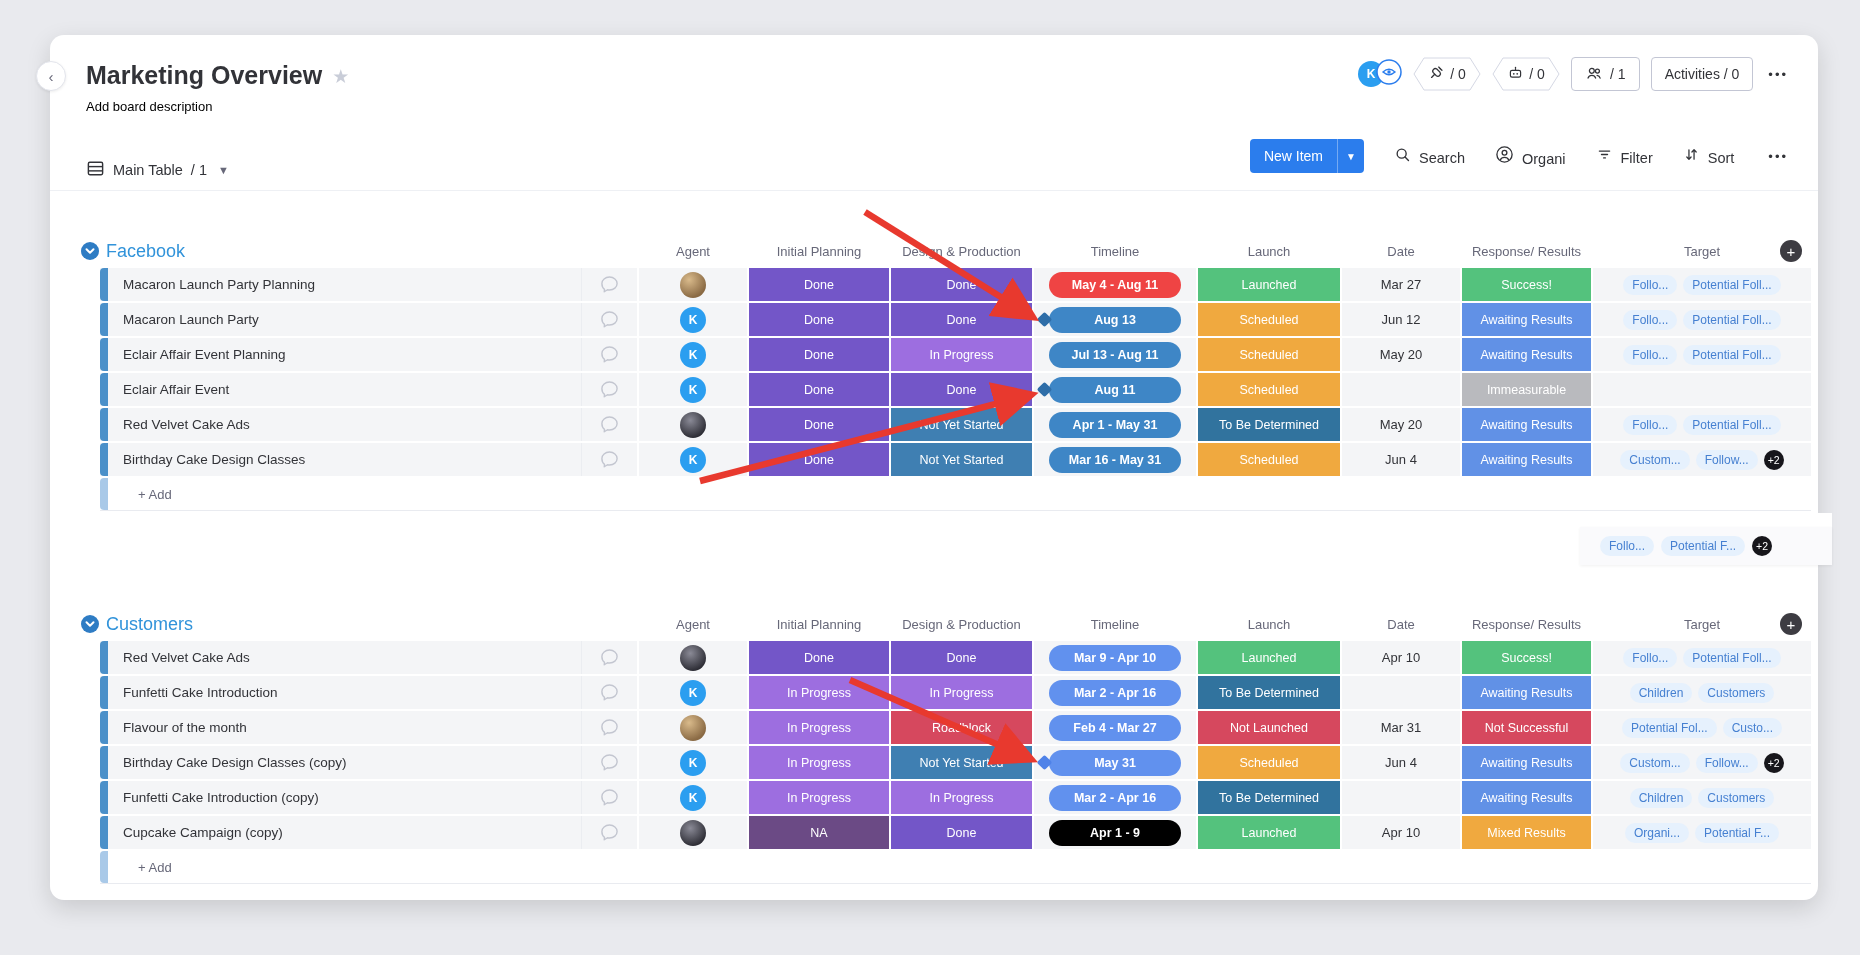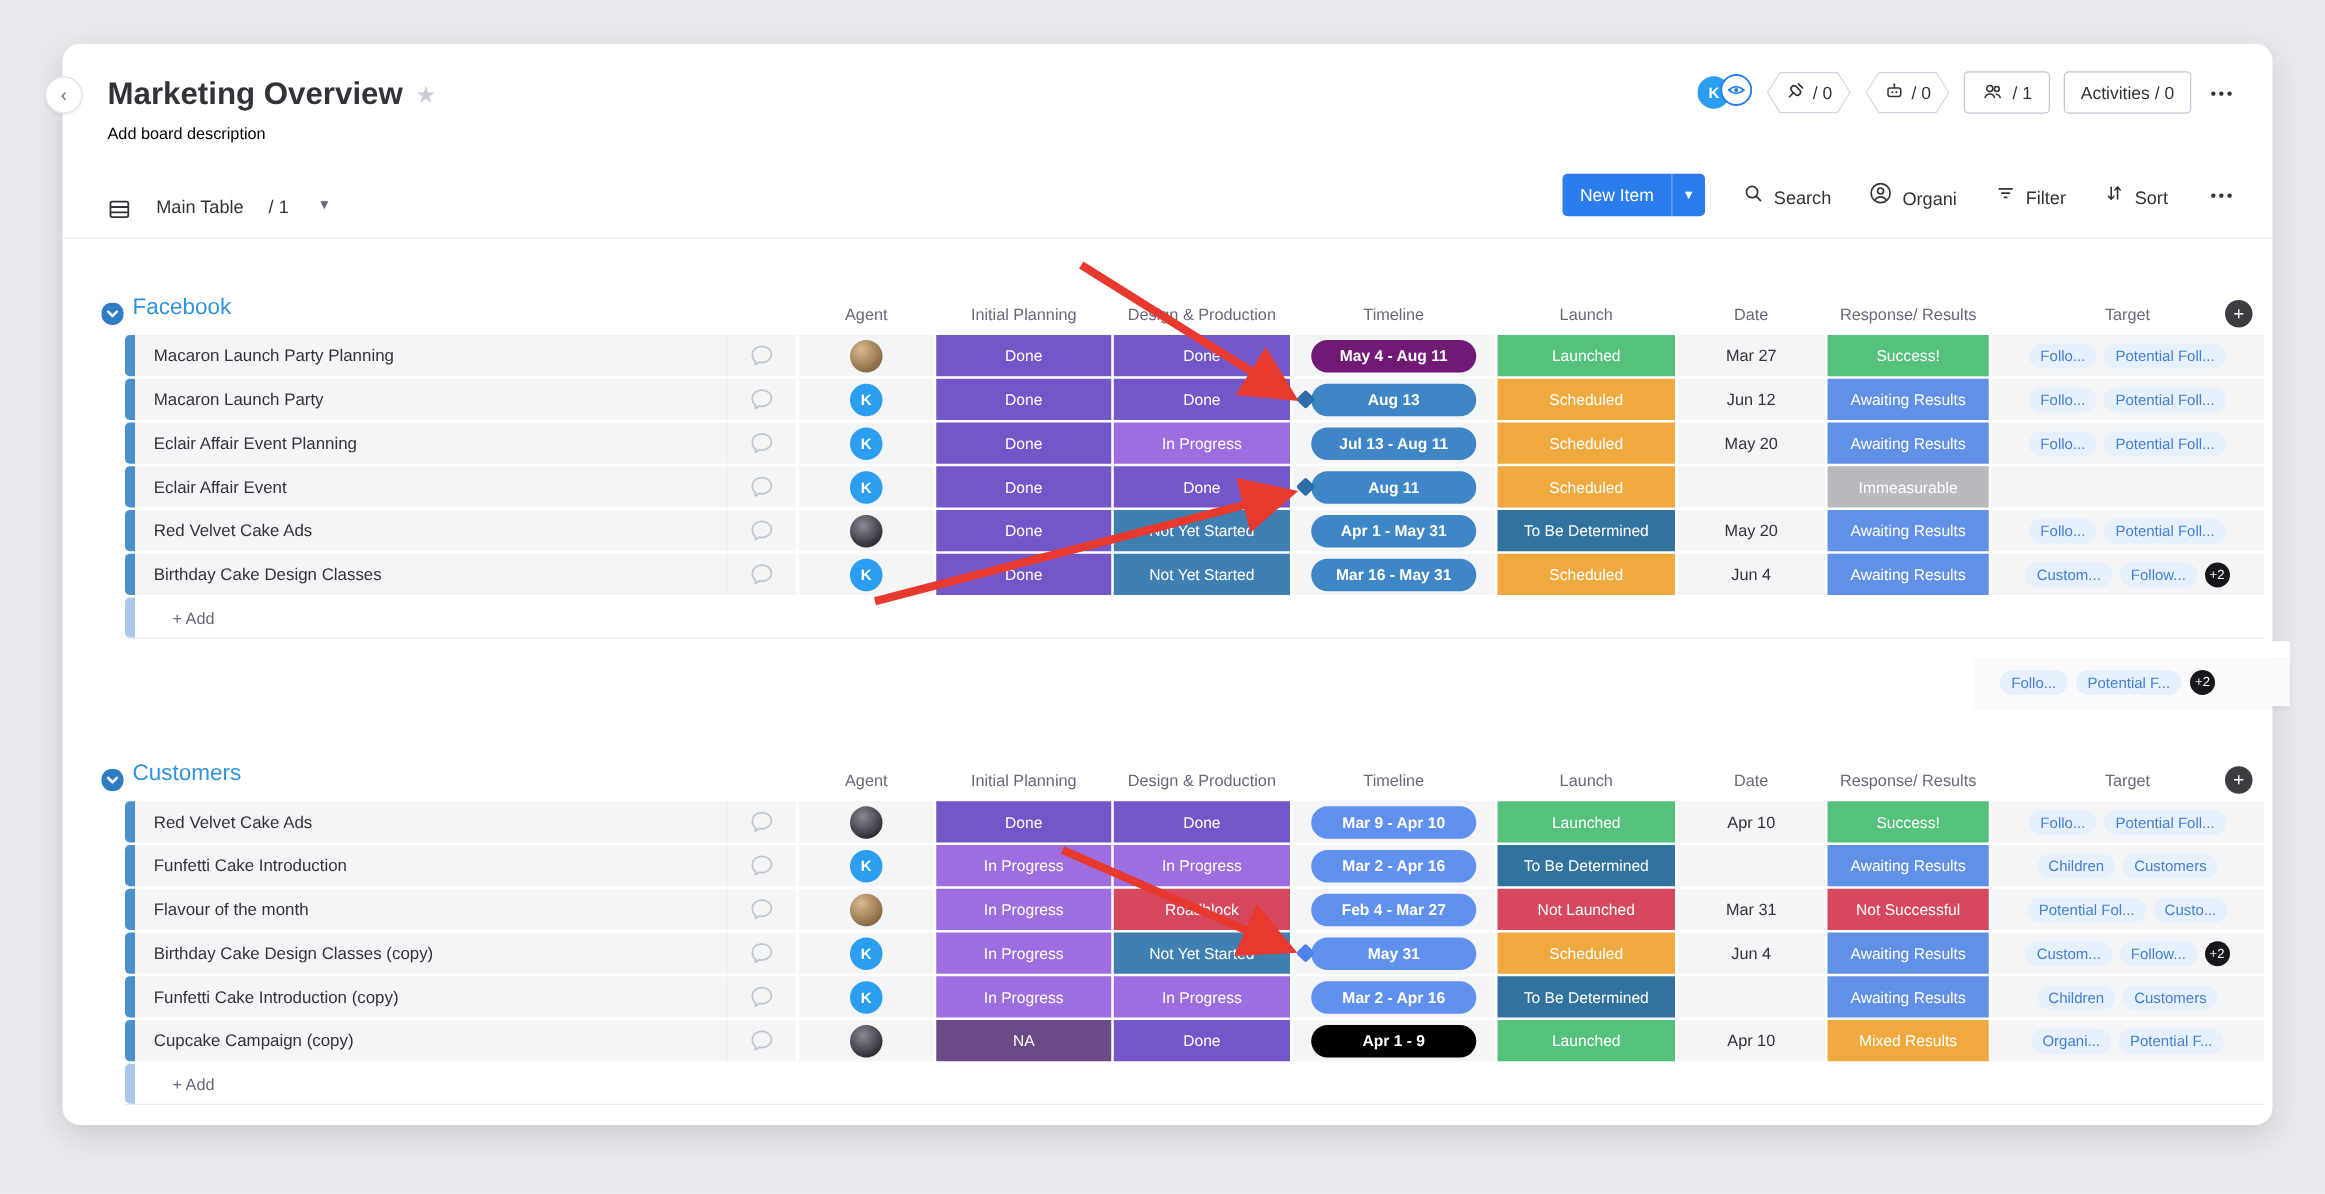--- a/index.html
+++ b/index.html
@@ -14,21 +14,21 @@
            background:#fff; border:1px solid #e3e5ec; box-shadow:0 1px 3px rgba(0,0,0,.08);
            display:flex; align-items:center; justify-content:center; color:#676879; font-size:15px; }
 
   
   .board-head { position:relative; padding:26px 30px 16px 36px; border-bottom:1px solid #eef0f4; }
   .title-row { display:flex; align-items:center; gap:10px; }
   .board-title { font-size:25px; font-weight:700; color:#323338; }
   .star-icon { font-size:19px; color:#c9cdd8; margin-top:2px; }
   .board-desc { margin-top:9px; font-size:13px; color:#000000; }
   .tabs-row { margin-top:26px; display:flex; align-items:center; gap:8px; height:34px; }
-  .tab { display:flex; gap:20px; font-size:14.5px; color:#323338; cursor:pointer;margin-top:25px; }
+  .tab { display:flex; align-items:center; gap:8px; font-size:14.5px; color:#323338; cursor:pointer;margin-top:25px; }
   .chev { color:#676879; font-size:11px; margin-left:3px; }
 
   .top-right { position:absolute; top:22px; right:26px; display:flex; align-items:center; gap:11px; }
   .avatar { width:26px; height:26px; border-radius:50%; display:flex; align-items:center; justify-content:center;
             font-size:12px; font-weight:700; color:#fff; flex:none; }
   .avatar-init { background:#2b9ef0; }
   .avatar-pug    { background:radial-gradient(circle at 35% 30%, #d9ba8b, #8a6a44 72%); }
   .avatar-person { background:radial-gradient(circle at 40% 32%, #8a8a96, #2c2c34 75%); }
   .watch-wrap { display:flex; align-items:center; }
   .watch-circle { margin-left:-8px; }
@@ -42,21 +42,21 @@
   .toolbar-right { position:absolute; top:104px; right:26px; display:flex; align-items:center; gap:30px; }
   .tbtn { display:flex; align-items:flex-end; gap:8px; font-size:14.5px; color:#323338; cursor:pointer; }
   .new-item { display:flex; height:34px; border-radius:4px; overflow:hidden; background:#2b7ded; color:#fff; cursor:pointer; }
   .new-item .lbl { padding:0 14px; display:flex; align-items:center; font-size:14px; }
   .new-item .split { width:27px; display:flex; align-items:center; justify-content:center; border-left:1px solid rgba(255,255,255,.35); font-size:10px; }
 
   
   .grid { display:grid; grid-template-columns:537px 108px 140px 141px 162px 142px 118px 129px 218px; column-gap:2px; }
   .group { position:absolute; left:50px; width:1711px; }
   .group-header { position:relative; height:33px; align-items:center; }
-  .g-first { position:relative; display:flex; height:33px; }
+  .g-first { position:relative; display:flex; align-items:center; height:33px; }
   .caret { position:absolute; left:-19px; top:7px; width:18px; height:18px; cursor:pointer; }
   .group-title { margin-left:6px; font-size:18px; cursor:pointer; }
   .colhead { display:flex; align-items:center; justify-content:center; font-size:13px; color:#676879; height:33px; cursor:pointer; }
   .add-col { position:absolute; right:9px; top:5px; width:22px; height:22px; border-radius:50%; border:none;
              background:#3d3c42; color:#fff; font-size:15px; line-height:1; cursor:pointer; }
 
   .row { margin-bottom:2px; }
   .cell { height:33px; display:flex; align-items:center; justify-content:center; background:#f4f5f7; font-size:13px; color:#323338; }
   .name-cell { justify-content:flex-start; cursor:pointer; }
   .bar { width:8px; align-self:stretch; border-radius:4px 0 0 4px; margin-right:15px; flex:none; }
@@ -252,21 +252,21 @@
         </svg>
       </span>
     </div>
     <div class="cell agent-cell">
               <span class="avatar avatar-pug"></span>
             </div>
     <div class="cell status st-initial" style="background: rgb(115, 86, 200);">Done</div>
     <div class="cell status st-design" style="background: rgb(115, 86, 200);">Done</div>
     <div class="cell timeline-cell">
 
-      <span class="tl-pill" style="background: #701a75;">May 4 - Aug 11</span>
+      <span class="tl-pill" style="background: #ef4444;">May 4 - Aug 11</span>
     </div>
     <div class="cell status st-launch" style="background: rgb(84, 194, 125);">Launched</div>
     <div class="cell date-cell">Mar 27</div>
     <div class="cell status st-response" style="background: rgb(84, 194, 125);">Success!</div>
     <div class="cell target-cell">
               <span class="tpill">Follo...</span>
               <span class="tpill">Potential Foll...</span>
             </div>
   </div>
 

